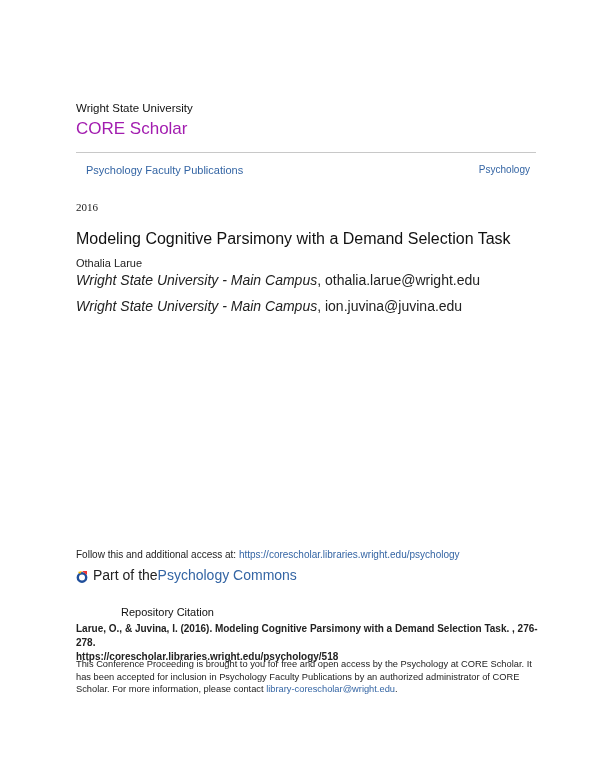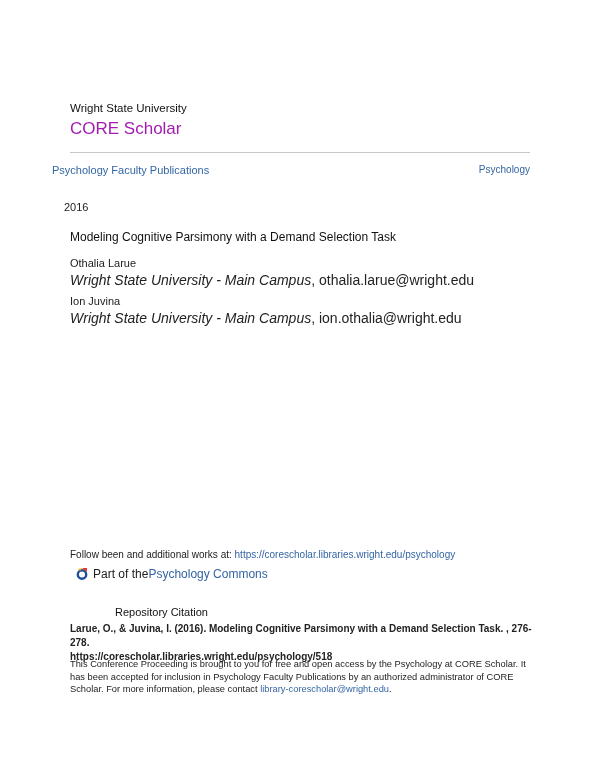--- a/index.html
+++ b/index.html
@@ -1,33 +1,33 @@
 <!DOCTYPE html>
 <html><head>
   <meta charset="utf-8">
   <style>
     html, body { margin: 0; padding: 0; }
     body {
       width: 600px; height: 776px; background: #ffffff; position: relative;
       font-family: "Liberation Sans", sans-serif; color: #1a1a1a; overflow: hidden;
     }
-    .abs { position: absolute; }
+    .abs { position: absolute; margin-left: 6px; }
     .link { color: #3465a4; text-decoration: none; }
     .inst { left: 70px; top: 102px; font-size: 11.5px; color: #111; }
     .repo { left: 70px; top: 119px; font-size: 17px; color: #a21caf; }
     .rule { left: 70px; top: 152px; width: 460px; height: 1px; background: #c8c8c8; }
-    .coll { left: 52px; top: 164px; font-size: 11px; }
+    .coll { left: 80px; top: 164px; font-size: 11px; }
     .dept { right: 70px; top: 164px; font-size: 10px; }
-    .year { left: 64px; top: 201px; font-size: 11px; color: #222; }
-    .title { left: 70px; top: 230px; font-size: 12px; color: #111; }
+    .year { left: 70px; top: 201px; font-size: 11px; color: #222; font-family: Liberation Serif, serif; }
+    .title { left: 70px; top: 230px; font-size: 16px; color: #111; }
     .author-name { font-size: 11px; color: #222; }
     .author-aff { font-size: 14px; color: #222; margin-top: 3px; }
     .author-aff i { font-style: italic; }
     .follow { left: 70px; top: 549px; font-size: 10px; color: #222; }
-    .partof { left: 76px; top: 567px; font-size: 12px; color: #222; display: flex; align-items: flex-start; }
+    .partof { left: 70px; top: 567px; font-size: 14px; color: #222; display: flex; align-items: flex-end; }
     .partof svg { margin-right: 4px; }
     .cit-h { left: 70px; top: 606px; font-size: 11px; color: #111; padding-left: 45px; }
     .cit-b { left: 70px; top: 622px; font-size: 10px; color: #222; line-height: 14px; width: 470px; font-weight: bold; }
     .foot { left: 70px; top: 658px; font-size: 9.3px; color: #222; line-height: 12.5px; width: 470px; }
   </style>
 </head>
 <body>
 
 <div class="abs inst">Wright State University</div>
 <a class="abs repo">CORE Scholar</a>
@@ -36,26 +36,25 @@
 <a class="abs dept link">Psychology</a>
 
 <div class="abs year">2016</div>
 <div class="abs title">Modeling Cognitive Parsimony with a Demand Selection Task</div>
 
 <div class="abs" style="left:70px; top:257px;">
   <div class="author-name">Othalia Larue</div>
   <div class="author-aff"><i>Wright State University - Main Campus</i>, <span>othalia.larue@wright.edu</span></div>
 </div>
 <div class="abs" style="left:70px; top:295px;">
-  <div class="author-name">Ion Juvina</div>
-  <div class="author-aff"><i>Wright State University - Main Campus</i>, <span>ion.othalia@wright.edu</span></div>
+  <div class="author-aff"><i>Wright State University - Main Campus</i>, <span>ion.juvina@juvina.edu</span></div>
 </div>
 
 <div class="abs follow">
-  <span>Follow been and additional works at: </span><a class="link">https://corescholar.libraries.wright.edu/psychology</a>
+  <span>Follow this and additional access at: </span><a class="link">https://corescholar.libraries.wright.edu/psychology</a>
 </div>
 
 <div class="abs partof">
   <svg width="13" height="13" viewBox="0 0 13 13">
     <circle cx="6" cy="7.5" r="4.2" fill="none" stroke="#1f4e9a" stroke-width="2.4"></circle>
     <path d="M6 1 L11 1 L11 5 Z" fill="#e33"></path>
     <path d="M2 2 L6 1 L4 4 Z" fill="#f5b800"></path>
   </svg>
   <span>Part of the </span>
     <a class="link">Psychology Commons</a>

